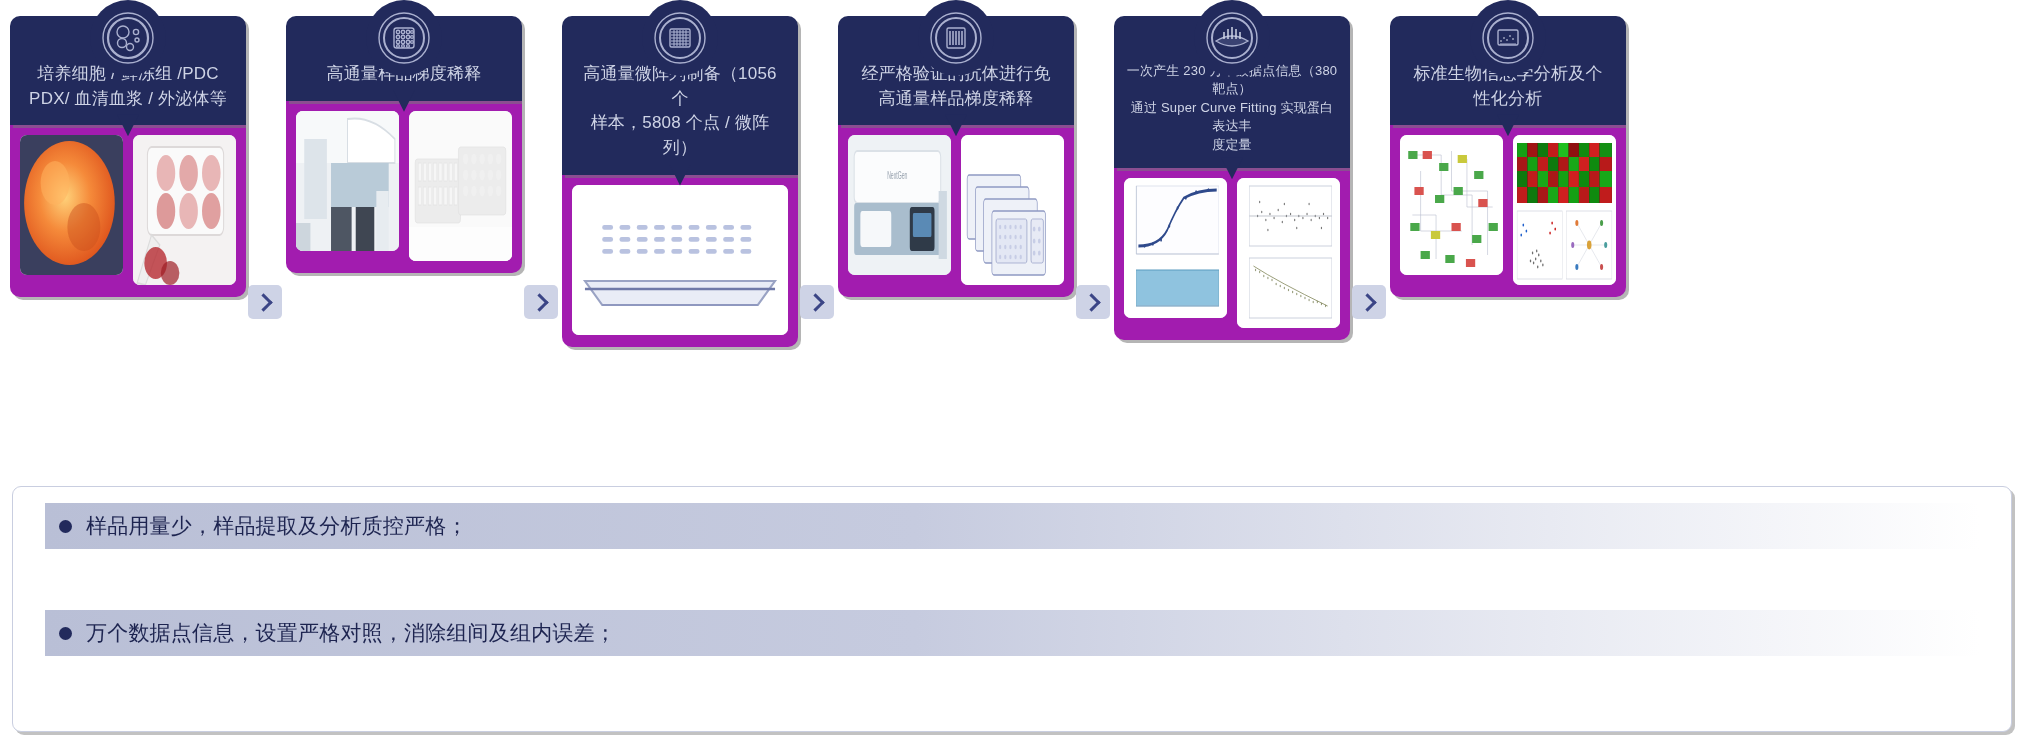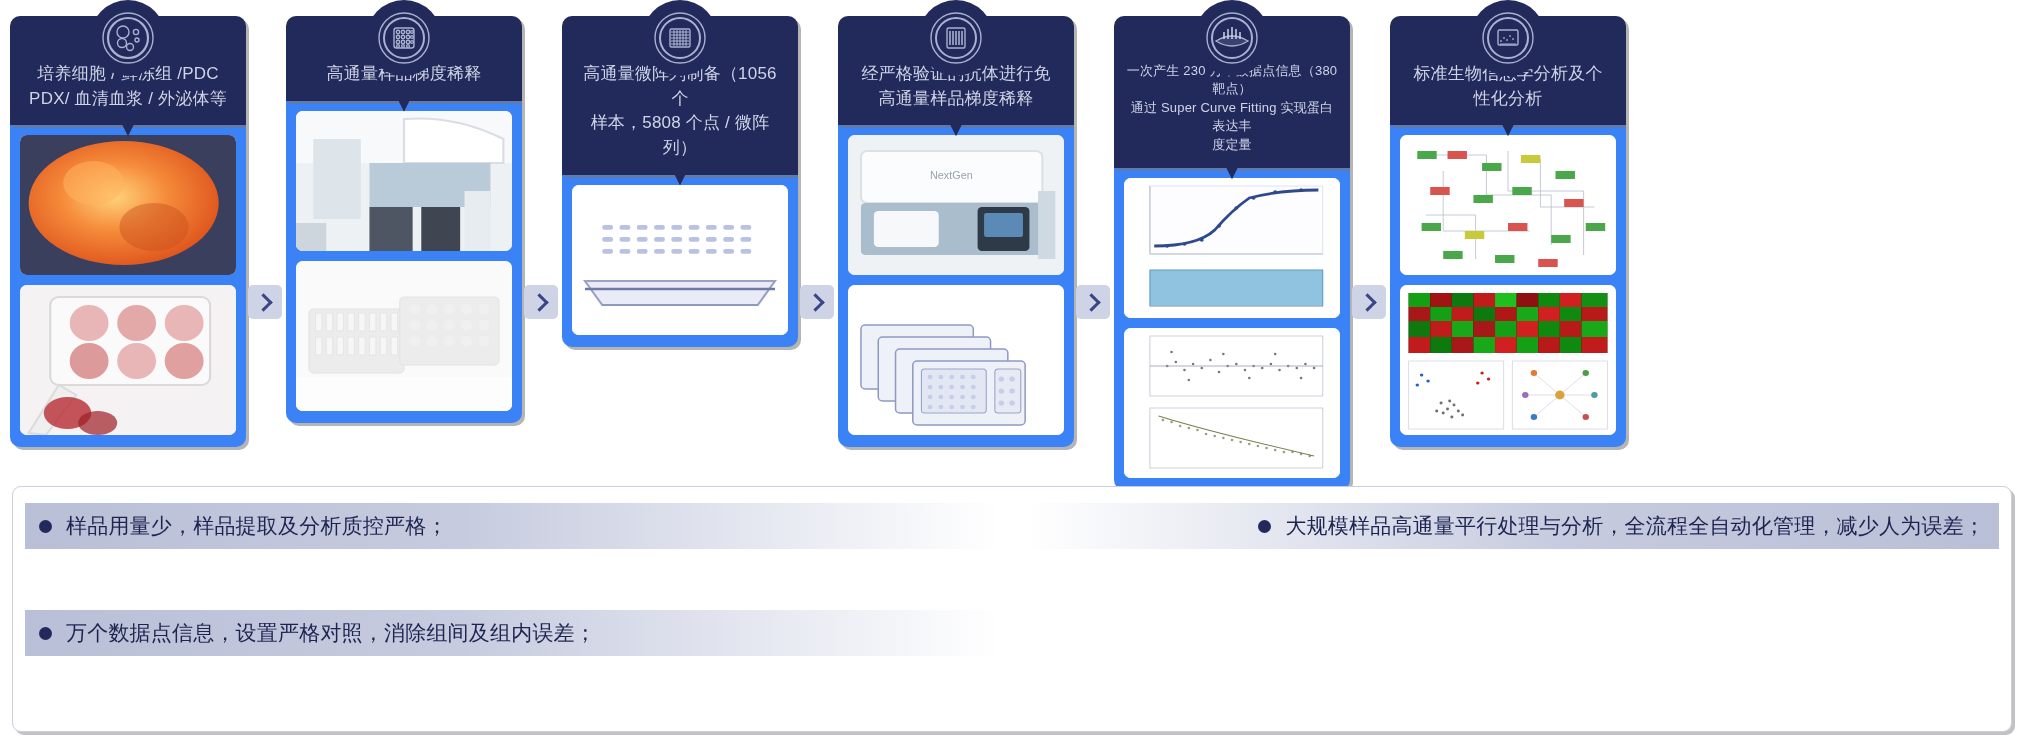--- a/index.html
+++ b/index.html
@@ -86,26 +86,26 @@
     background: #222a5c;
     display: flex;
     align-items: center;
     justify-content: center;
     z-index: 4;
   }
   .badge svg { display: block; }
 
   
   .step-body {
-    background: #3b82f6;
+    background: #a21caf;
     border-radius: 0 0 10px 10px;
     box-shadow: 3px 3px 0 rgba(120,120,120,0.55);
     padding: 10px 10px 12px 10px;
     display: flex;
-    flex-direction: column;
+    flex-direction: row;
     gap: 10px;
     box-sizing: border-box;
   }
   .thumb {
     width: 100%;
     height: 140px;
     border-radius: 7px;
     overflow: hidden;
     position: relative;
     background: #f2f3f6;
@@ -148,23 +148,23 @@
     position: absolute;
     left: 12px;
     top: 486px;
     width: 2000px;
     height: 246px;
     background: #ffffff;
     border: 1px solid #c9cee0;
     border-radius: 9px;
     box-shadow: 3px 3px 0 rgba(120,120,120,0.45);
     box-sizing: border-box;
-    padding: 16px 12px;
+    padding: 16px 32px;
     display: grid;
-    grid-template-columns: 1fr 1fr;
+    grid-template-columns: 1fr;
     grid-template-rows: 1fr 1fr;
     gap: 2px 24px;
     align-content: center;
   }
   .note {
     display: flex;
     align-items: center;
     height: 46px;
     padding: 0 14px;
     box-sizing: border-box;
@@ -783,26 +783,20 @@
   <div class="edge-pad"></div>
 </div>
 
 <div class="notes">
 
   <div class="note">
     <span class="dot"></span>
     <span class="note-text">样品用量少，样品提取及分析质控严格；</span>
   </div>
 
-  <div class="note rtl">
-    <span class="note-inner">
-      <span class="dot"></span>
-      <span class="note-text">大规模样品高通量平行处理与分析，全流程全自动化管理，减少人为误差；</span>
-    </span>
-  </div>
 
   <div class="note">
     <span class="dot"></span>
     <span class="note-text">万个数据点信息，设置严格对照，消除组间及组内误差；</span>
   </div>
 
 
 </div>
 
 </body></html>

